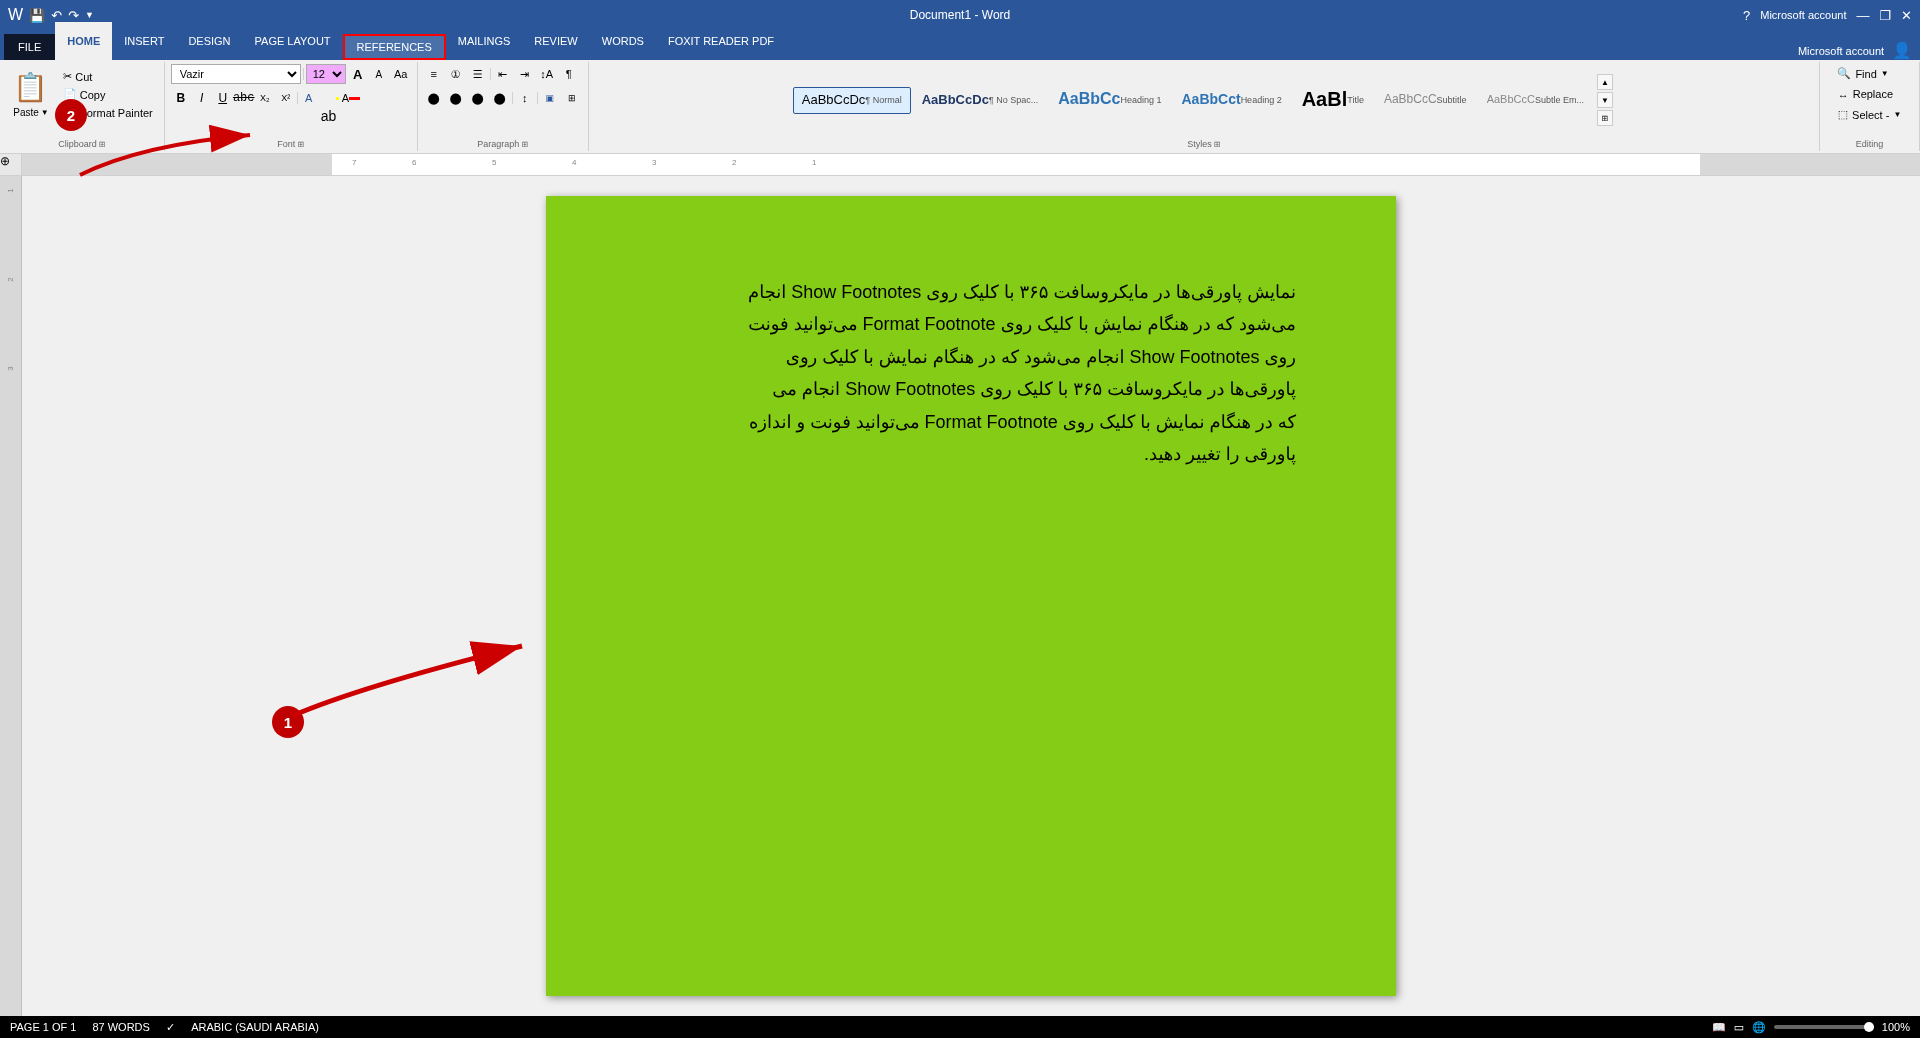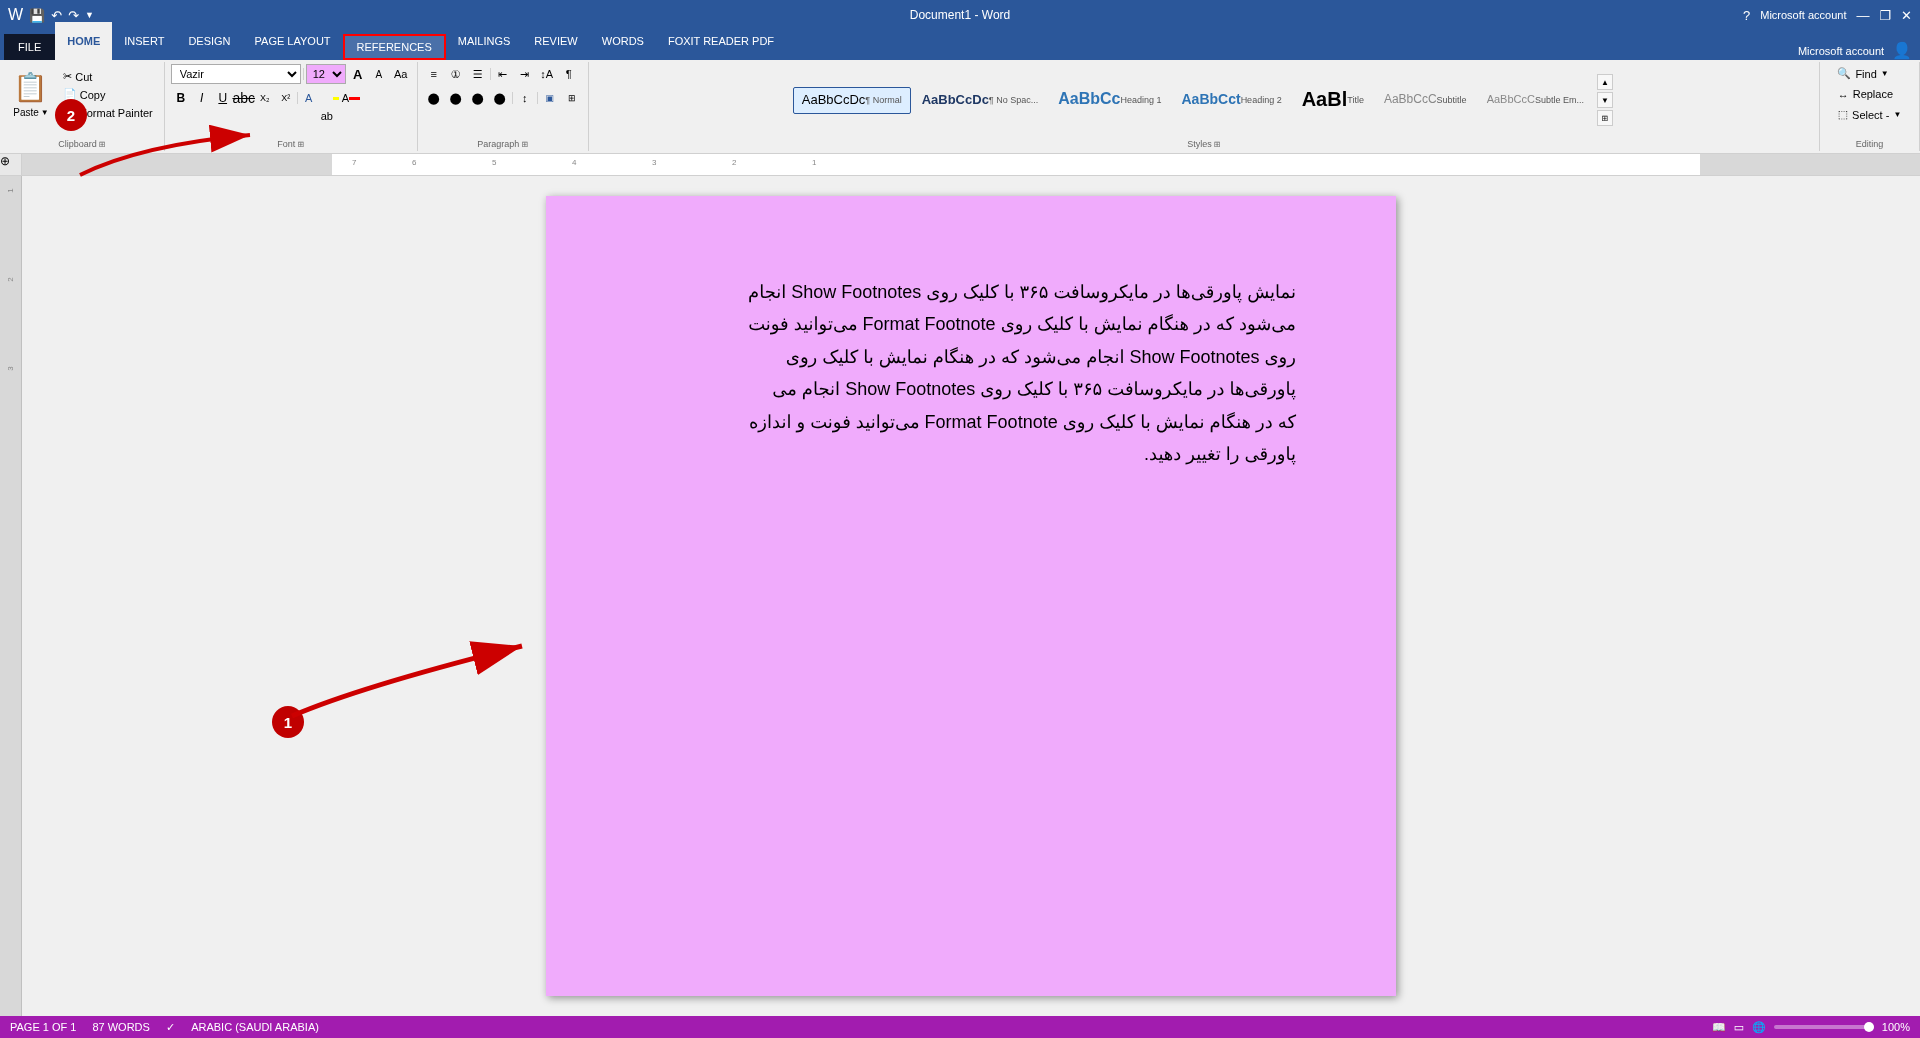--- a/index.html
+++ b/index.html
@@ -156,21 +156,21 @@
       justify-content: center;
       border: 1px solid transparent;
       cursor: pointer;
       font-size: 11px;
       border-radius: 2px;
     }
     .format-btns { display: flex; gap: 1px; align-items: center; }
     .btn-bold { font-weight: bold; font-size: 12px; }
     .btn-italic { font-style: italic; font-size: 12px; }
     .btn-underline { text-decoration: underline; font-size: 12px; }
-    .btn-strike { text-decoration: line-through; font-size: 14px; }
+    .btn-strike { text-decoration: line-through; font-size: 12px; font-family: Liberation Mono, monospace; }
     .color-bar { width: 14px; height: 3px; margin-top: 1px; }
 
     
     .paragraph-group { min-width: 170px; }
 
     
     .styles-group { flex: 1; min-width: 400px; }
     .styles-gallery {
       display: flex;
       gap: 2px;
@@ -238,39 +238,39 @@
     .margin-number { font-size: 8px; color: #888; transform: rotate(-90deg); }
     .doc-area {
       flex: 1;
       display: flex;
       justify-content: center;
       padding: 20px 0;
       overflow: hidden;
       position: relative;
     }
     .page {
-      background: #f0abfc;
+      background: #84cc16;
       width: 850px;
       min-height: 600px;
       box-shadow: 2px 2px 8px rgba(0,0,0,0.4);
       padding: 80px 100px 80px 100px;
       position: relative;
     }
     .doc-text {
       font-family: 'Vazir', 'Arial', sans-serif;
       font-size: 18px;
       line-height: 1.8;
       direction: rtl;
       text-align: right;
       color: #000;
     }
 
     
     .status-bar {
-      background: #a21caf;
+      background: #000000;
       height: 22px;
       display: flex;
       align-items: center;
       padding: 0 10px;
       gap: 16px;
       color: white;
       font-size: 11px;
     }
     .status-item { display: flex; align-items: center; gap: 4px; }
     .status-right { margin-left: auto; display: flex; align-items: center; gap: 8px; }
@@ -386,21 +386,21 @@
         <div class="format-btns">
           <div class="icon-btn btn-bold">B</div>
           <div class="icon-btn btn-italic">I</div>
           <div class="icon-btn btn-underline">U</div>
           <div class="icon-btn btn-strike">abc</div>
           <div class="icon-btn" style="font-size:9px;">X₂</div>
           <div class="icon-btn" style="font-size:9px;">X²</div>
           <div class="ribbon-divider"></div>
           <div class="icon-btn" style="font-size:11px; color:#2b579a;">A</div>
           <div class="icon-btn">
-            <span style="font-size:11px;margin-top:36px;">ab</span>
+            <span style="font-size:14px;margin-top:36px;">ab</span>
             <div class="color-bar" style="background: yellow;"></div>
           </div>
           <div class="icon-btn">
             <span style="font-size:11px;">A</span>
             <div class="color-bar" style="background: red;"></div>
           </div>
         </div>
       </div>
     </div>
     <div class="ribbon-group-label">

